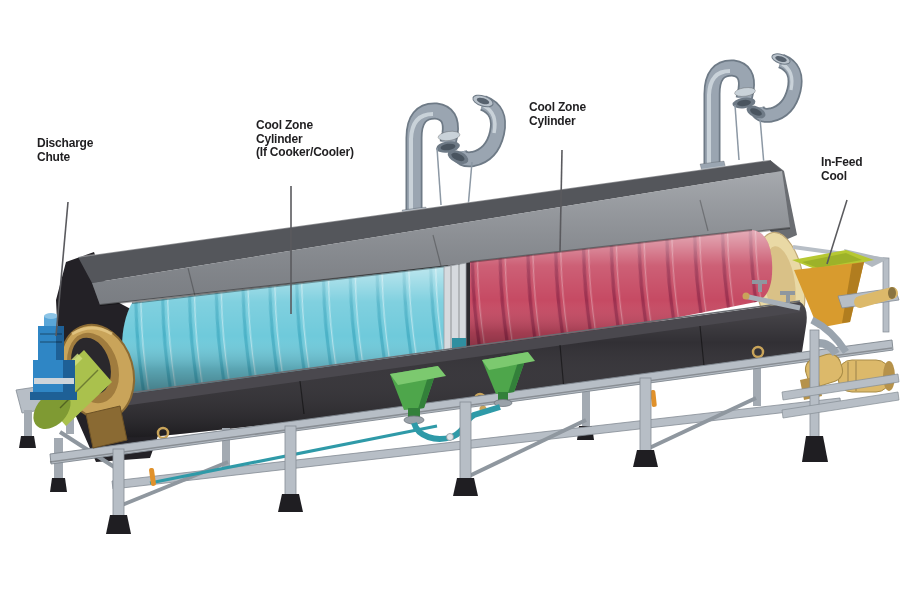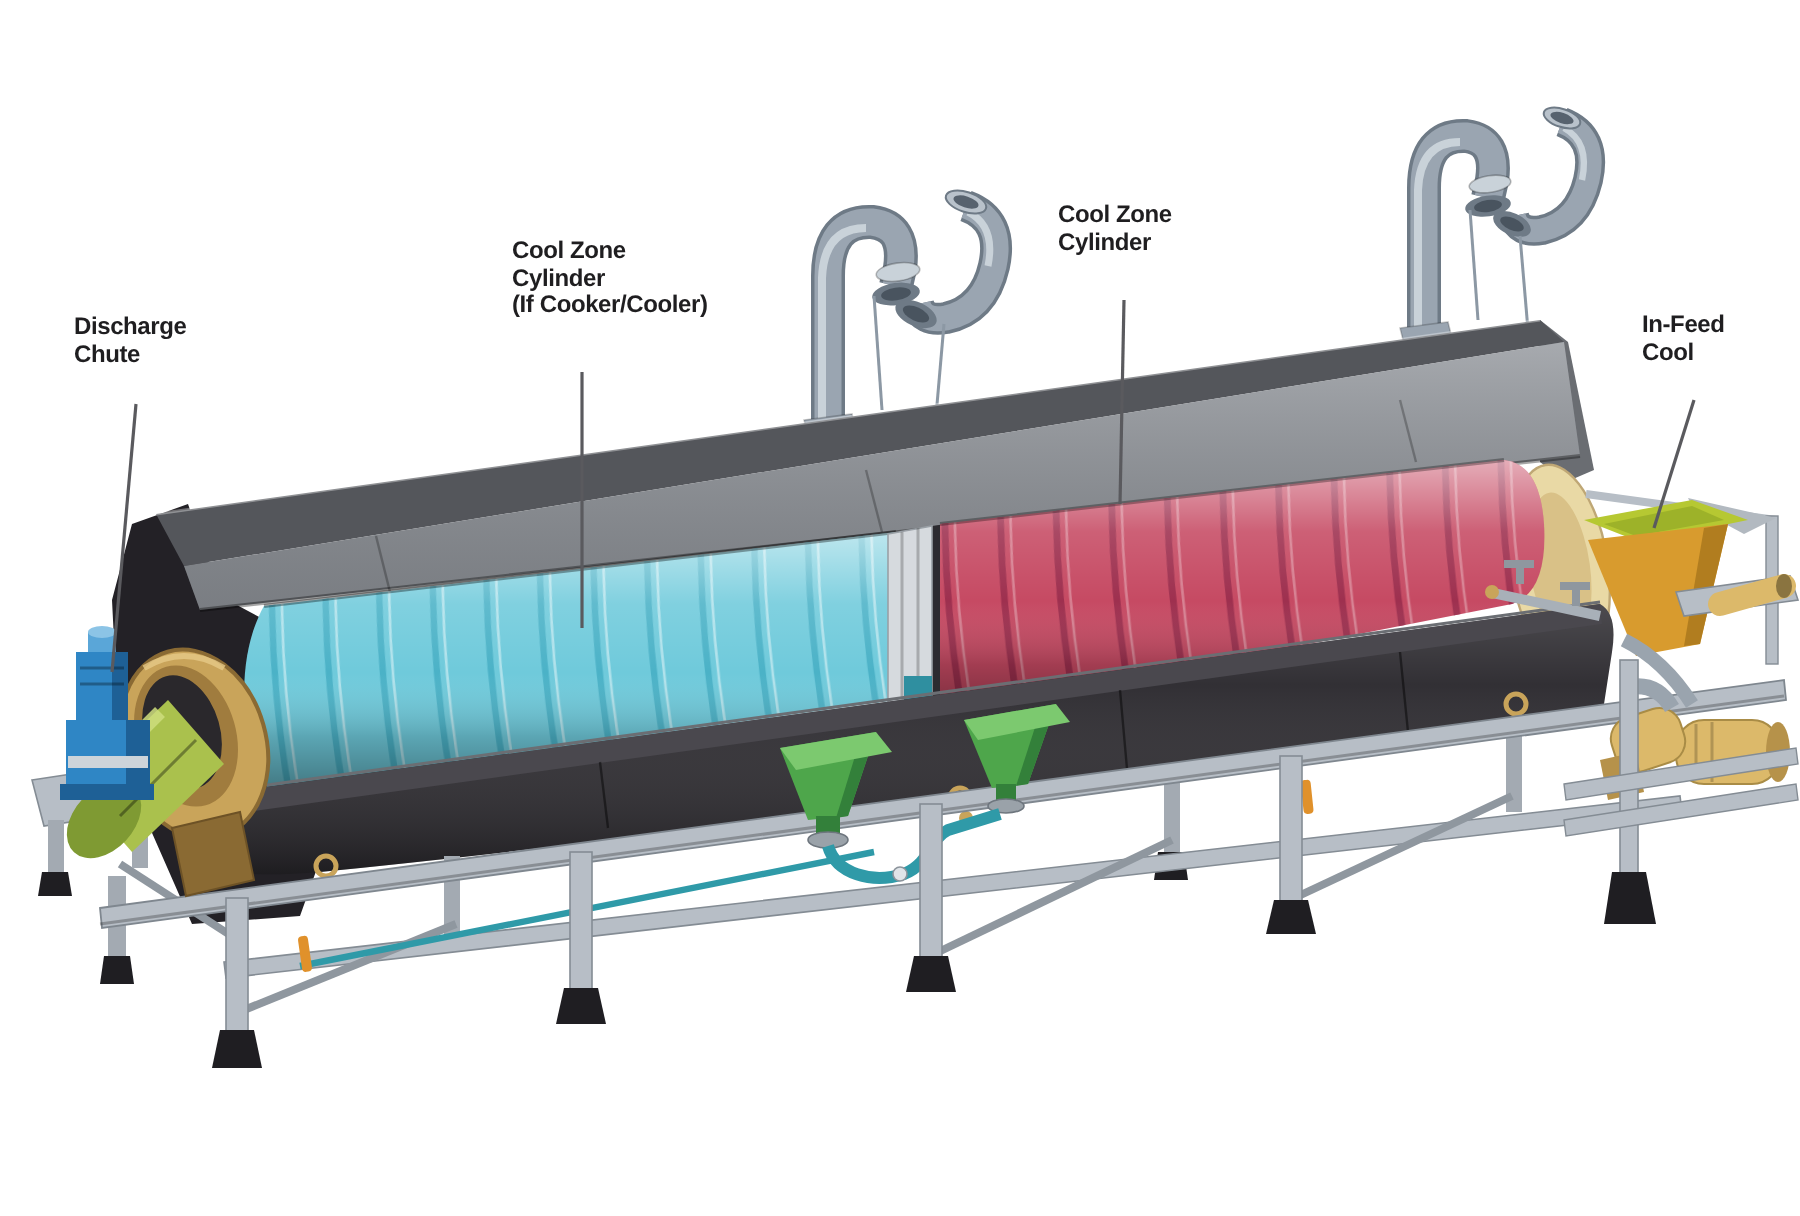--- a/index.html
+++ b/index.html
@@ -289,21 +289,21 @@
   </g>
 
   <g>
     <line x1="68" y1="202" x2="56" y2="336" style="stroke:var(--leader_line)" stroke-width="1.6"></line>
     <line x1="291" y1="186" x2="291" y2="314" style="stroke:var(--leader_line)" stroke-width="1.6"></line>
     <line x1="562" y1="150" x2="560" y2="252" style="stroke:var(--leader_line)" stroke-width="1.6"></line>
     <line x1="847" y1="200" x2="827" y2="264" style="stroke:var(--leader_line)" stroke-width="1.6"></line>
   </g>
 </svg>
 
-<div class="label" style="left:37px;top:157px;">Discharge
+<div class="label" style="left:37px;top:137px;">Discharge
 Chute</div>
 <div class="label" style="left:256px;top:119px;">Cool Zone
 Cylinder
 (If Cooker/Cooler)</div>
 <div class="label" style="left:529px;top:101px;">Cool Zone
 Cylinder</div>
 <div class="label" style="left:821px;top:156px;">In-Feed
 Cool</div>
 
 </div>

